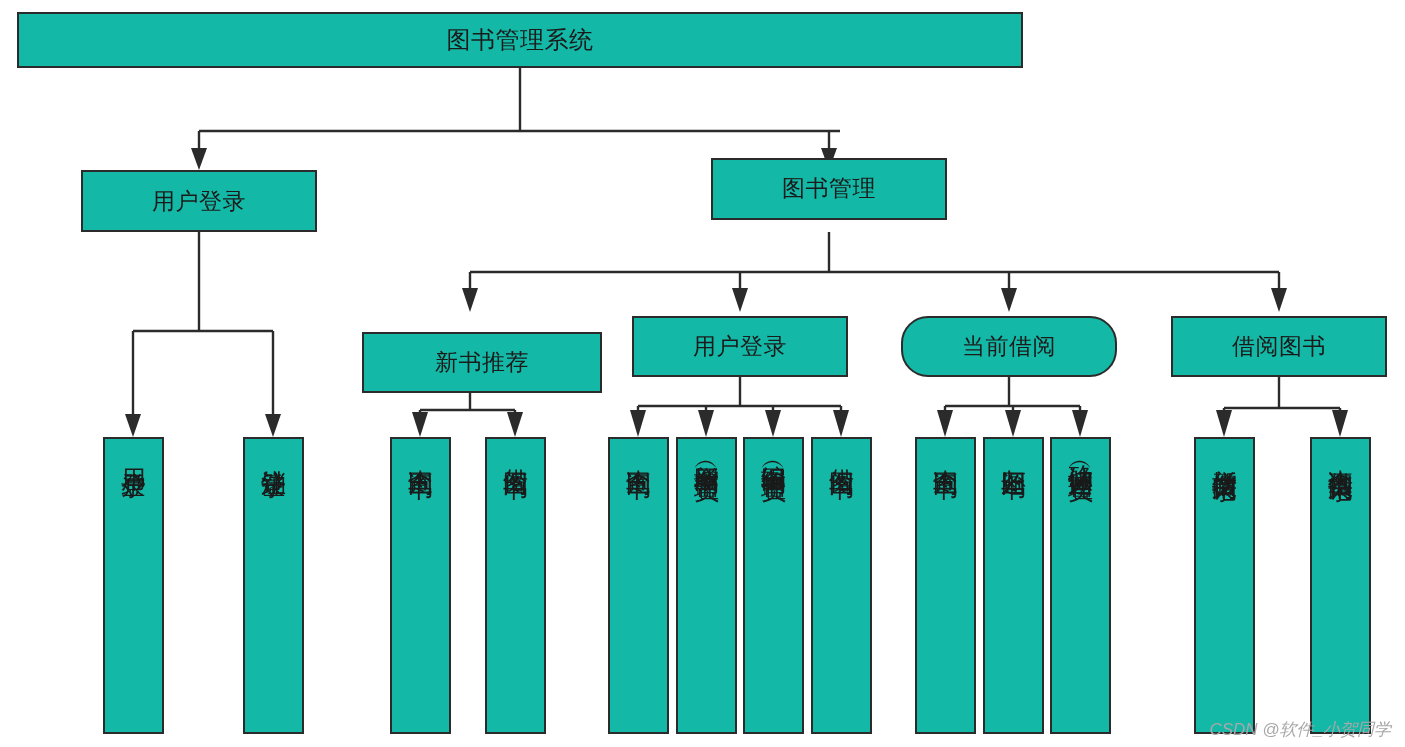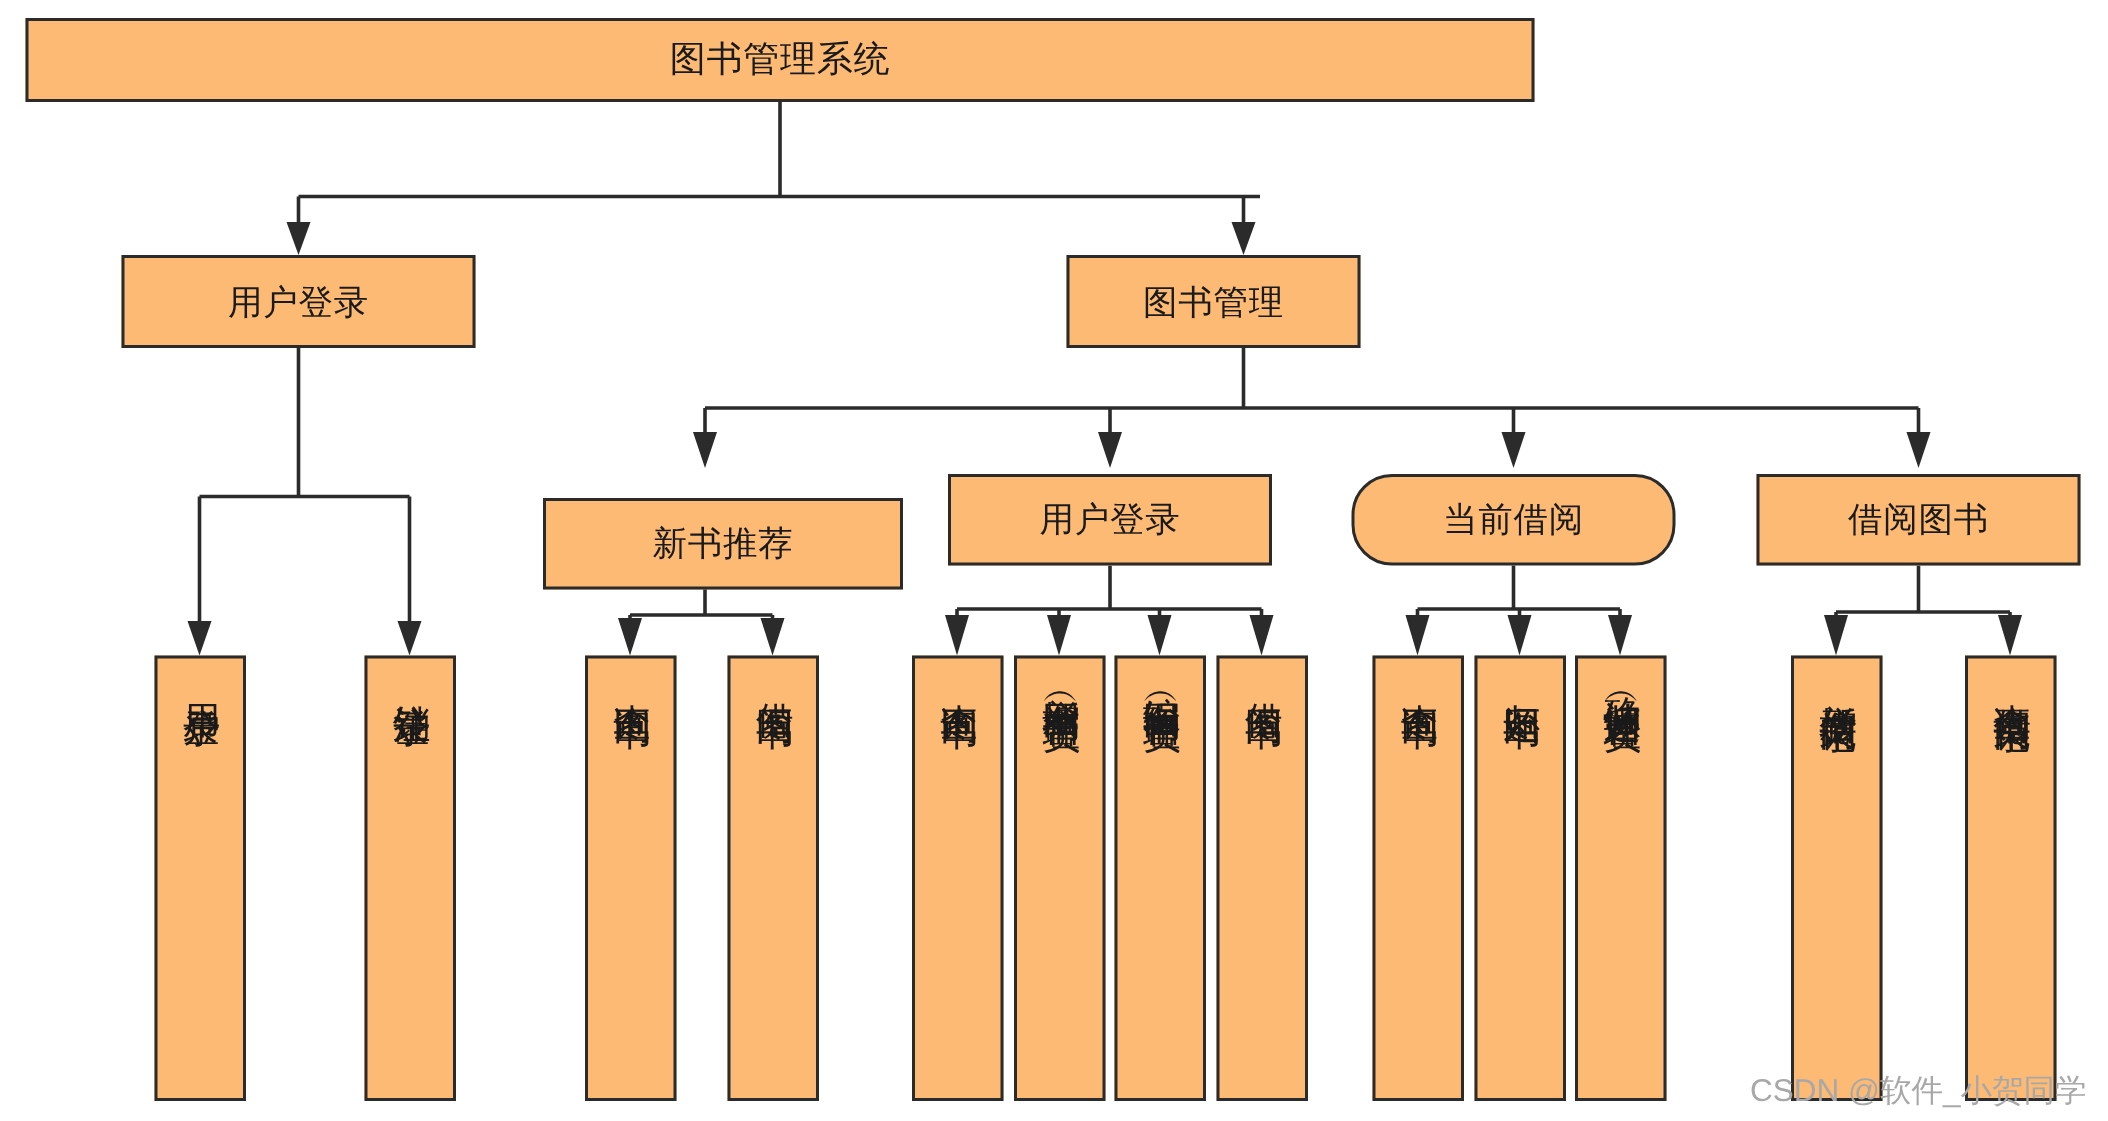--- a/index.html
+++ b/index.html
@@ -7,21 +7,21 @@
     width:1405px;height:747px;
     background:#ffffff;
     font-family:"Liberation Sans","DejaVu Sans",sans-serif;
     overflow:hidden;
     position:relative;
   }
   #diagram{position:absolute;left:0;top:0;width:1405px;height:747px;}
   .node{
     position:absolute;
     box-sizing:border-box;
-    background:#fdba74;
+    background:#14b8a6;
     border:2px solid #2b2b2b;
     display:flex;
     align-items:center;
     justify-content:center;
     z-index:2;
   }
   .node .label{
     color:#1a1a1a;
     line-height:1.08;
     text-align:center;
@@ -42,25 +42,26 @@
     letter-spacing:2px;
     line-height:1;
     white-space:nowrap;
     margin-top:6px;
   }
   .node.vert.tall .label{margin-top:2px;}
   #watermark{
     position:absolute;
     right:14px;
     bottom:6px;
-    font-size:21px;
+    font-size:17px;
     color:#a8a8a8;
     z-index:5;
     user-select:none;
     white-space:nowrap;
+    font-style:italic;
   }
   svg#wires{position:absolute;left:0;top:0;width:1405px;height:747px;z-index:1;}
   svg#wires path,svg#wires line{stroke:#2b2b2b;stroke-width:2.4;fill:none;}
   svg#wires polygon{fill:#2b2b2b;}
 </style>
 </head>
 <body>
 
 <div id="diagram">
 
@@ -126,21 +127,21 @@
     <polygon points="1332,410 1348,410 1340,437"></polygon>
   </svg>
 
   <div class="node root horiz" style="left:17px;top:12px;width:1006px;height:56px;">
     <span class="label">图书管理系统</span>
   </div>
 
   <div class="node horiz" style="left:81px;top:170px;width:236px;height:62px;">
     <span class="label">用户登录</span>
   </div>
-  <div class="node horiz" style="left:711px;top:170px;width:196px;height:62px;">
+  <div class="node horiz" style="left:711px;top:158px;width:236px;height:62px;font-family:Liberation Serif, serif;">
     <span class="label">图书管理</span>
   </div>
 
   <div class="node horiz" style="left:362px;top:332px;width:240px;height:61px;">
     <span class="label">新书推荐</span>
   </div>
   <div class="node horiz" style="left:632px;top:316px;width:216px;height:61px;">
     <span class="label">用户登录</span>
   </div>
   <div class="node horiz" style="left:901px;top:316px;width:216px;height:61px;border-radius:27px;">

